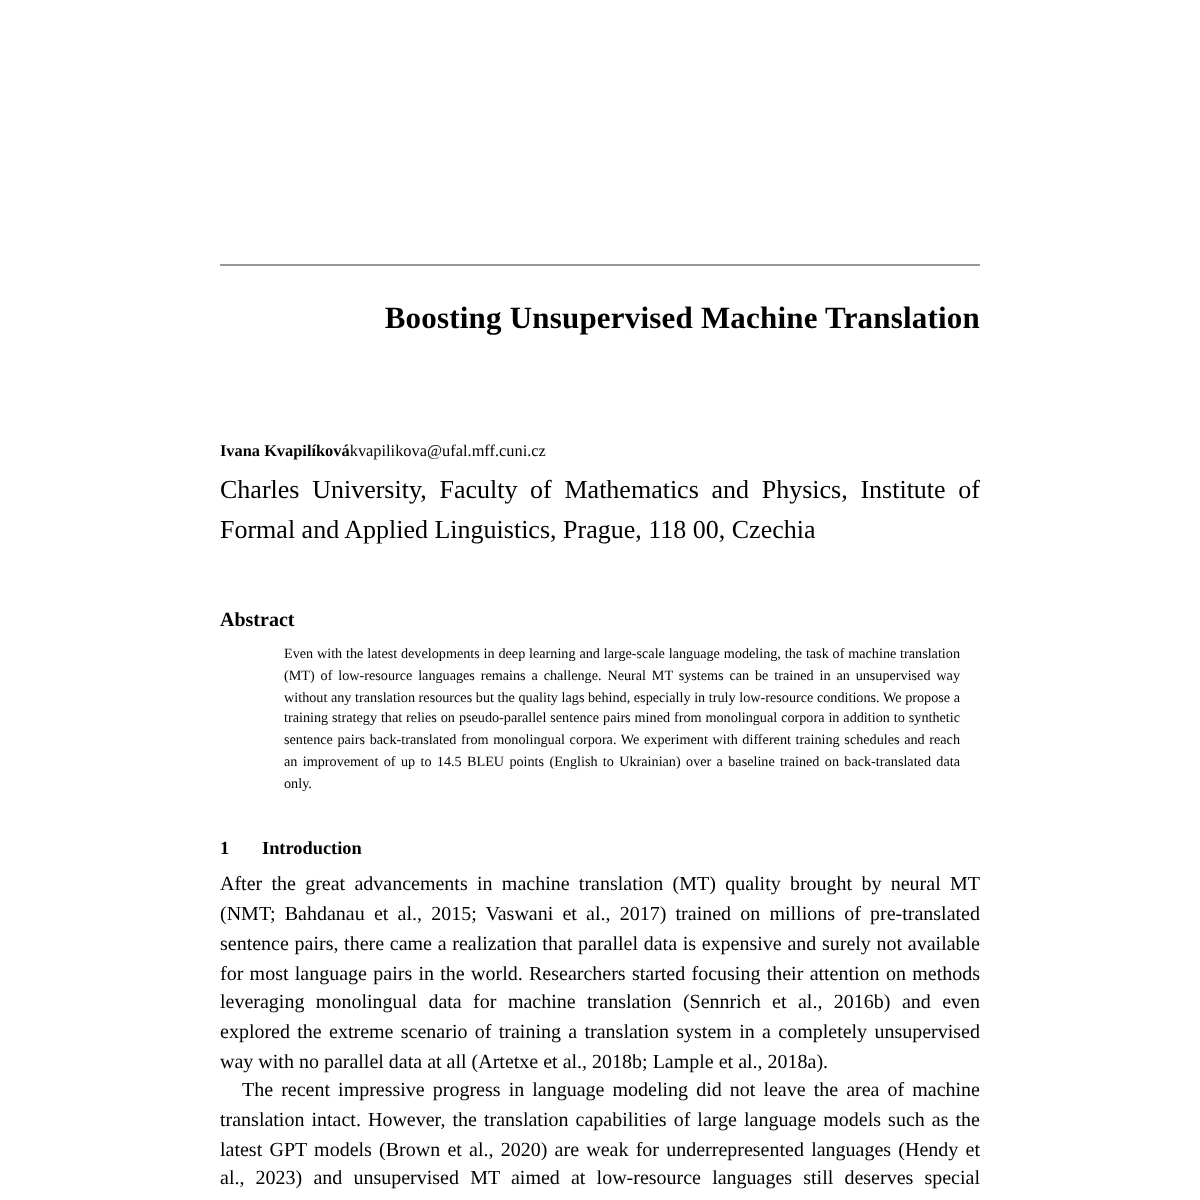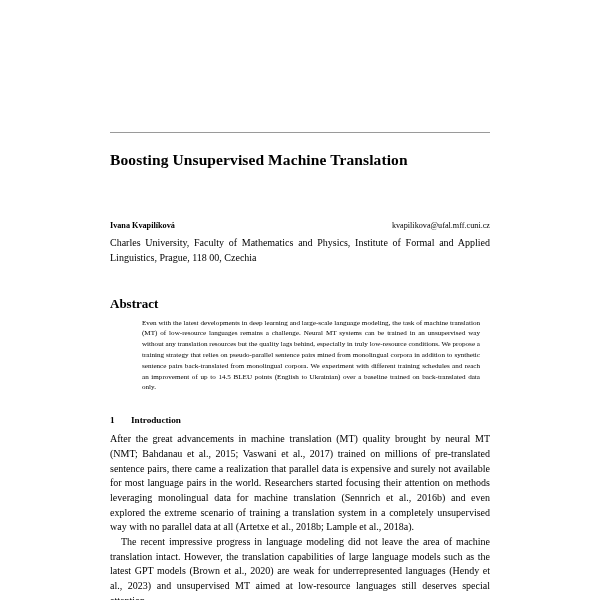--- a/index.html
+++ b/index.html
@@ -24,57 +24,56 @@
   .top-rule {
     margin-top: 132px;
     border: 0;
     border-top: 1px solid #9a9a9a;
     width: 380px;
     margin-left: auto;
     margin-right: auto;
   }
   .title {
     margin-top: 16px;
-    text-align: left;
+    text-align: right;
     font-size: 15.5px;
     font-weight: bold;
     line-height: 1.42;
     letter-spacing: 0.1px;
     font-family: Liberation Serif, serif;
   }
   .title .line { display: block; }
 
   .authors {
     margin-top: 21px;
     font-size: 8.2px;
     line-height: 1.55;
   }
   .author-row {
     display: flex;
-    justify-content: space-between;
     align-items: baseline;
   }
   .author-name {
     font-weight: bold;
     white-space: nowrap;
   }
   .author-email {
     white-space: nowrap;
     margin-top: 28px;
   }
   .affiliation {
     margin-top: 2px;
-    font-size: 10px;
+    font-size: 13px;
     line-height: 1.55;
     text-align: justify;
   }
 
   .abstract-head {
     margin-top: 30px;
-    font-size: 13px;
+    font-size: 10px;
     font-weight: bold;
   }
   .abstract-body {
     margin-top: 6px;
     margin-left: 32px;
     margin-right: 10px;
     font-size: 7.1px;
     line-height: 1.52;
     text-align: justify;
   }

